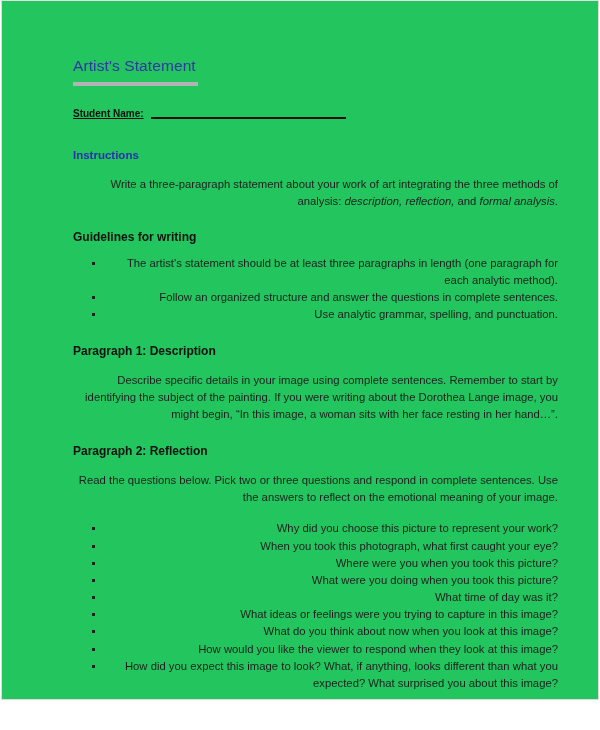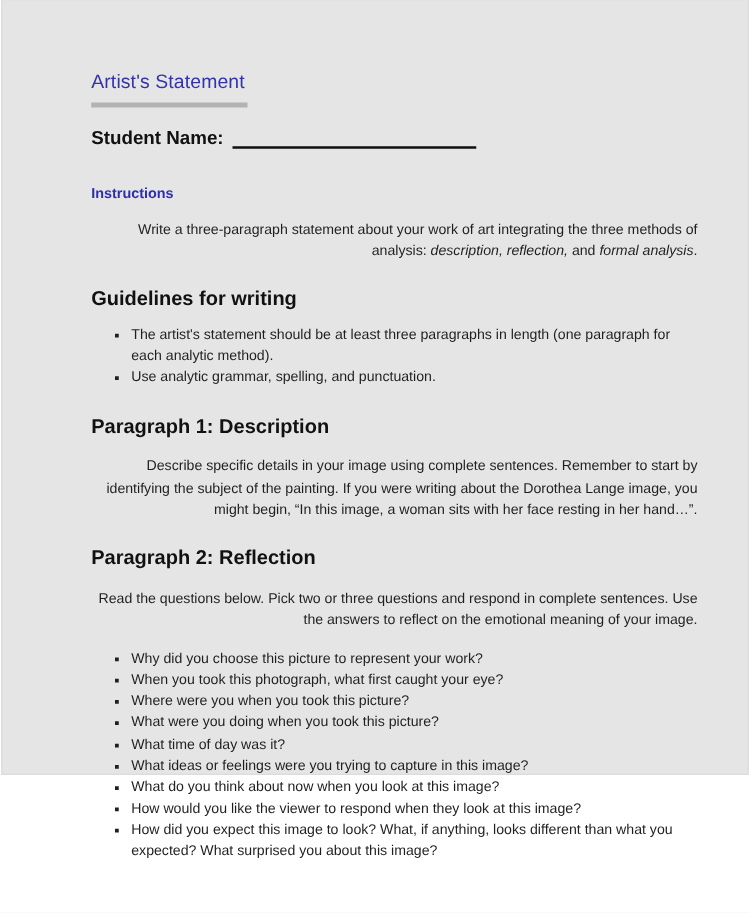--- a/index.html
+++ b/index.html
@@ -11,23 +11,23 @@
     width: 600px;
     height: 730px;
     font-family: "Liberation Sans", sans-serif;
     color: #1a1a1a;
     overflow: hidden;
   }
 
   .page {
     position: relative;
     width: 598px;
-    height: 620px;
+    height: 700px;
     margin: 0 auto;
-    background: #e5e5e5;
+    background: #22c55e;
     border: 1px solid #dcdcdc;
     border-top: 1px solid #e2e2e2;
     box-sizing: border-box;
   }
 
   .content {
     position: absolute;
     left: 71px;
     top: 56px;
     width: 485px;
@@ -51,44 +51,45 @@
   }
 
   
   .name-row {
     display: flex;
     align-items: flex-end;
     margin-top: 19px;
     height: 15px;
   }
   .name-label {
-    font-size: 15px;
+    font-size: 10px;
     font-weight: bold;
     color: #111;
     white-space: nowrap;
     line-height: 1.2;
+    text-decoration: underline;
   }
   .name-blank {
     flex: 0 0 195px;
     height: 0;
     border-bottom: 2px solid #111;
     margin-left: 7px;
     margin-bottom: 1px;
   }
 
   
   .h-blue {
     font-size: 11.5px;
     font-weight: bold;
     color: #2d2db4;
     margin: 0;
     line-height: 1.3;
   }
   .h-black {
-    font-size: 16px;
+    font-size: 12px;
     font-weight: bold;
     color: #111;
     margin: 0;
     line-height: 1.3;
   }
 
   
   .body-text {
     font-size: 11.3px;
     color: #1f1f1f;
@@ -103,20 +104,21 @@
     list-style: none;
     margin: 0;
     padding: 0;
   }
   ul.bullets > li {
     position: relative;
     padding-left: 32px;
     font-size: 11.3px;
     color: #1f1f1f;
     line-height: 1.52;
+    text-align: right;
   }
   ul.bullets > li::before {
     content: "";
     position: absolute;
     left: 19px;
     top: 7px;
     width: 3px;
     height: 3px;
     background: #1f1f1f;
   }
@@ -148,20 +150,21 @@
     <p class="body-text">
       <span>Write a three-paragraph statement about your work of art integrating the three methods of analysis: </span><i>description, reflection,</i><span> and </span><i>formal analysis</i><span>.</span>
     </p>
 
     <div class="gap-section"></div>
 
     <h2 class="h-black">Guidelines for writing</h2>
     <div class="gap-list"></div>
     <ul class="bullets">
       <li>The artist's statement should be at least three paragraphs in length (one paragraph for each analytic method).</li>
+      <li>Follow an organized structure and answer the questions in complete sentences.</li>
       <li>Use analytic grammar, spelling, and punctuation.</li>
     </ul>
 
     <div class="gap-section"></div>
 
     <h2 class="h-black">Paragraph 1: Description</h2>
     <div class="gap-after-h"></div>
     <p class="body-text">Describe specific details in your image using complete sentences.  Remember to start by identifying the subject of the painting.  If you were writing about the Dorothea Lange image, you might begin, “In this image, a woman sits with her face resting in her hand…”.</p>
 
     <div class="gap-section"></div>

